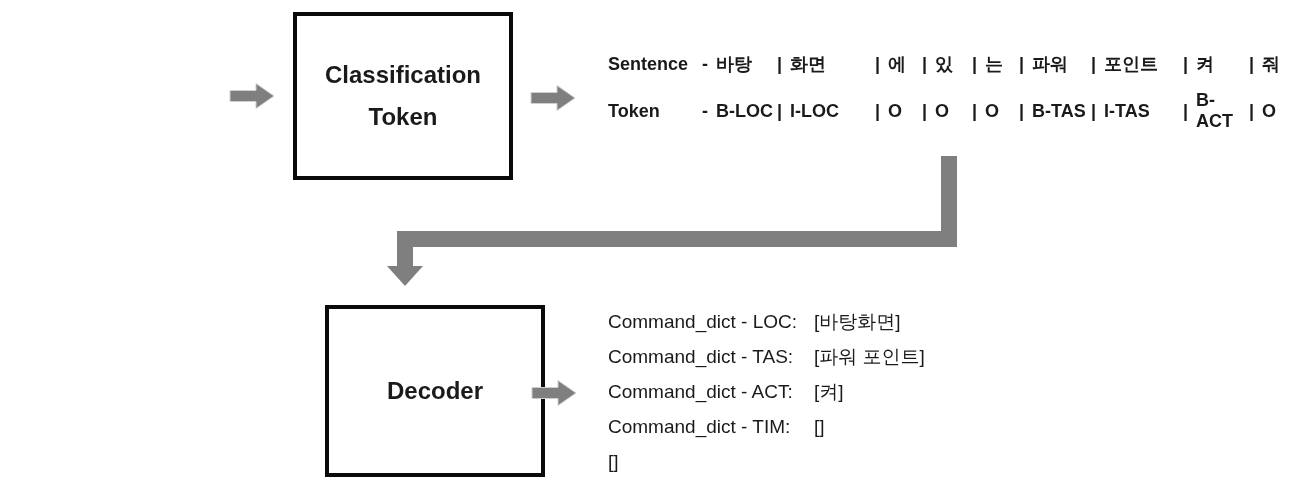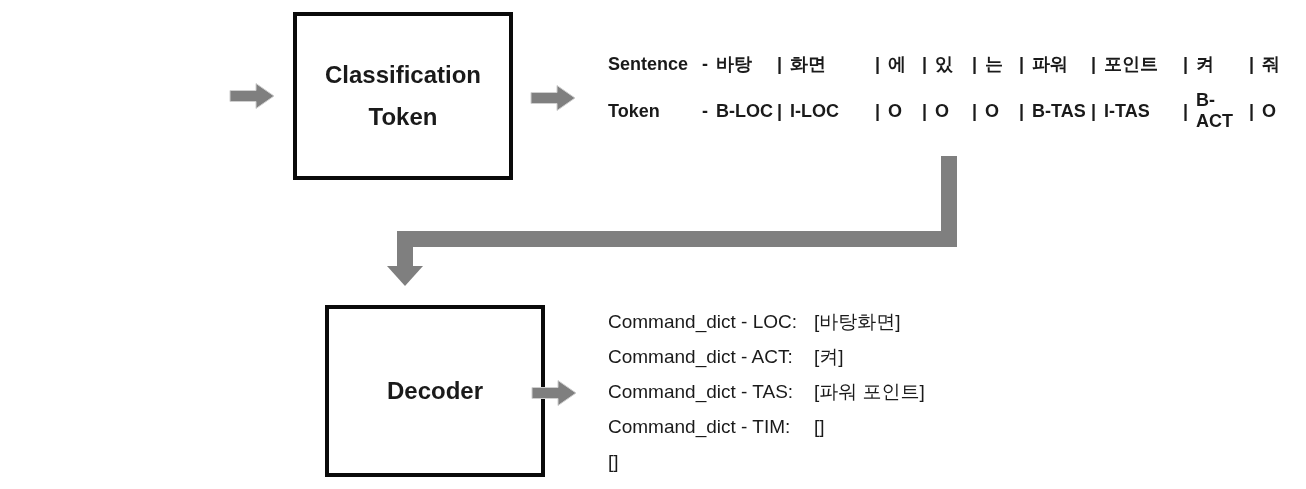--- a/index.html
+++ b/index.html
@@ -164,26 +164,26 @@
   <svg class="abs flow-arrow" id="arrow-dec-out" viewBox="0 0 46 28">
     <path d="M1 8.5 H27 V1.5 L45 14 L27 26.5 V19.5 H1 Z" fill="var(--arrow-gray)" stroke="#cfcfcf" stroke-width="1"></path>
   </svg>
 
   <div class="abs cmd-list">
       <div class="cmd-row">
         <span class="cmd-label">Command_dict - LOC:</span>
         <span class="cmd-value">[바탕화면]</span>
       </div>
       <div class="cmd-row">
+        <span class="cmd-label">Command_dict - TAS:</span>
+        <span class="cmd-value">[파워 포인트]</span>
+      </div>
+      <div class="cmd-row">
         <span class="cmd-label">Command_dict - ACT:</span>
         <span class="cmd-value">[켜]</span>
-      </div>
-      <div class="cmd-row">
-        <span class="cmd-label">Command_dict - TAS:</span>
-        <span class="cmd-value">[파워 포인트]</span>
       </div>
       <div class="cmd-row">
         <span class="cmd-label">Command_dict - TIM:</span>
         <span class="cmd-value">[]</span>
       </div>
       <div class="cmd-row">
         <span class="cmd-value">[]</span>
       </div>
     </div>
 

